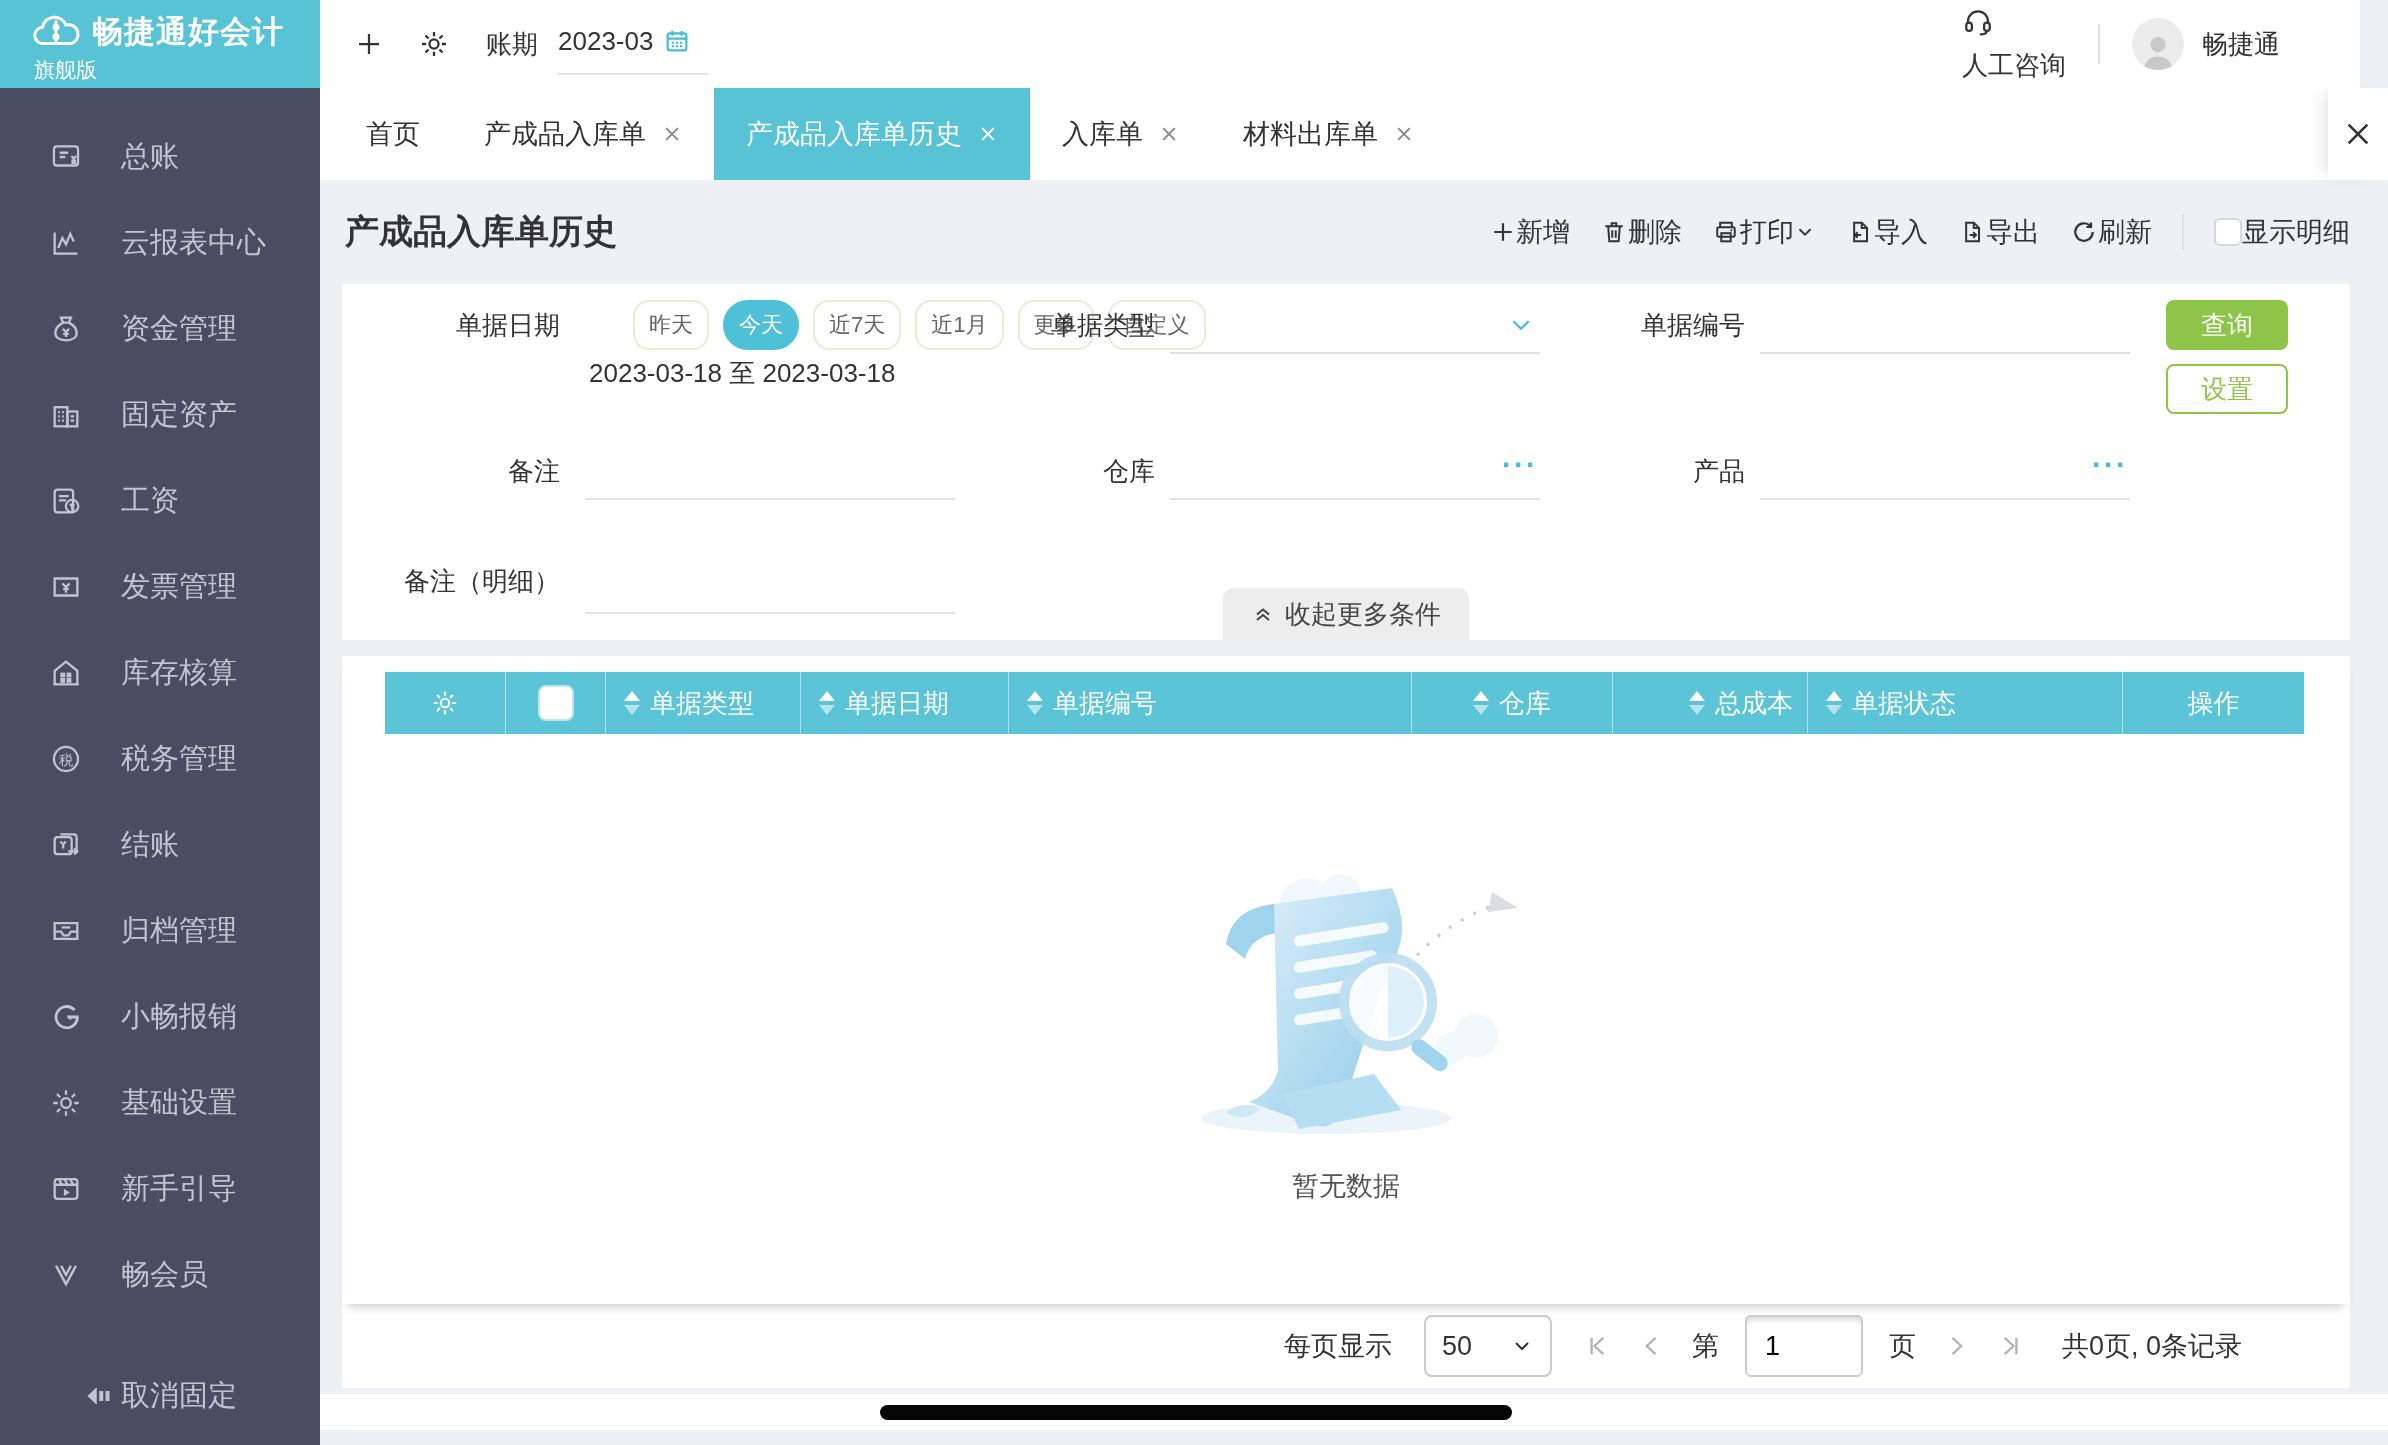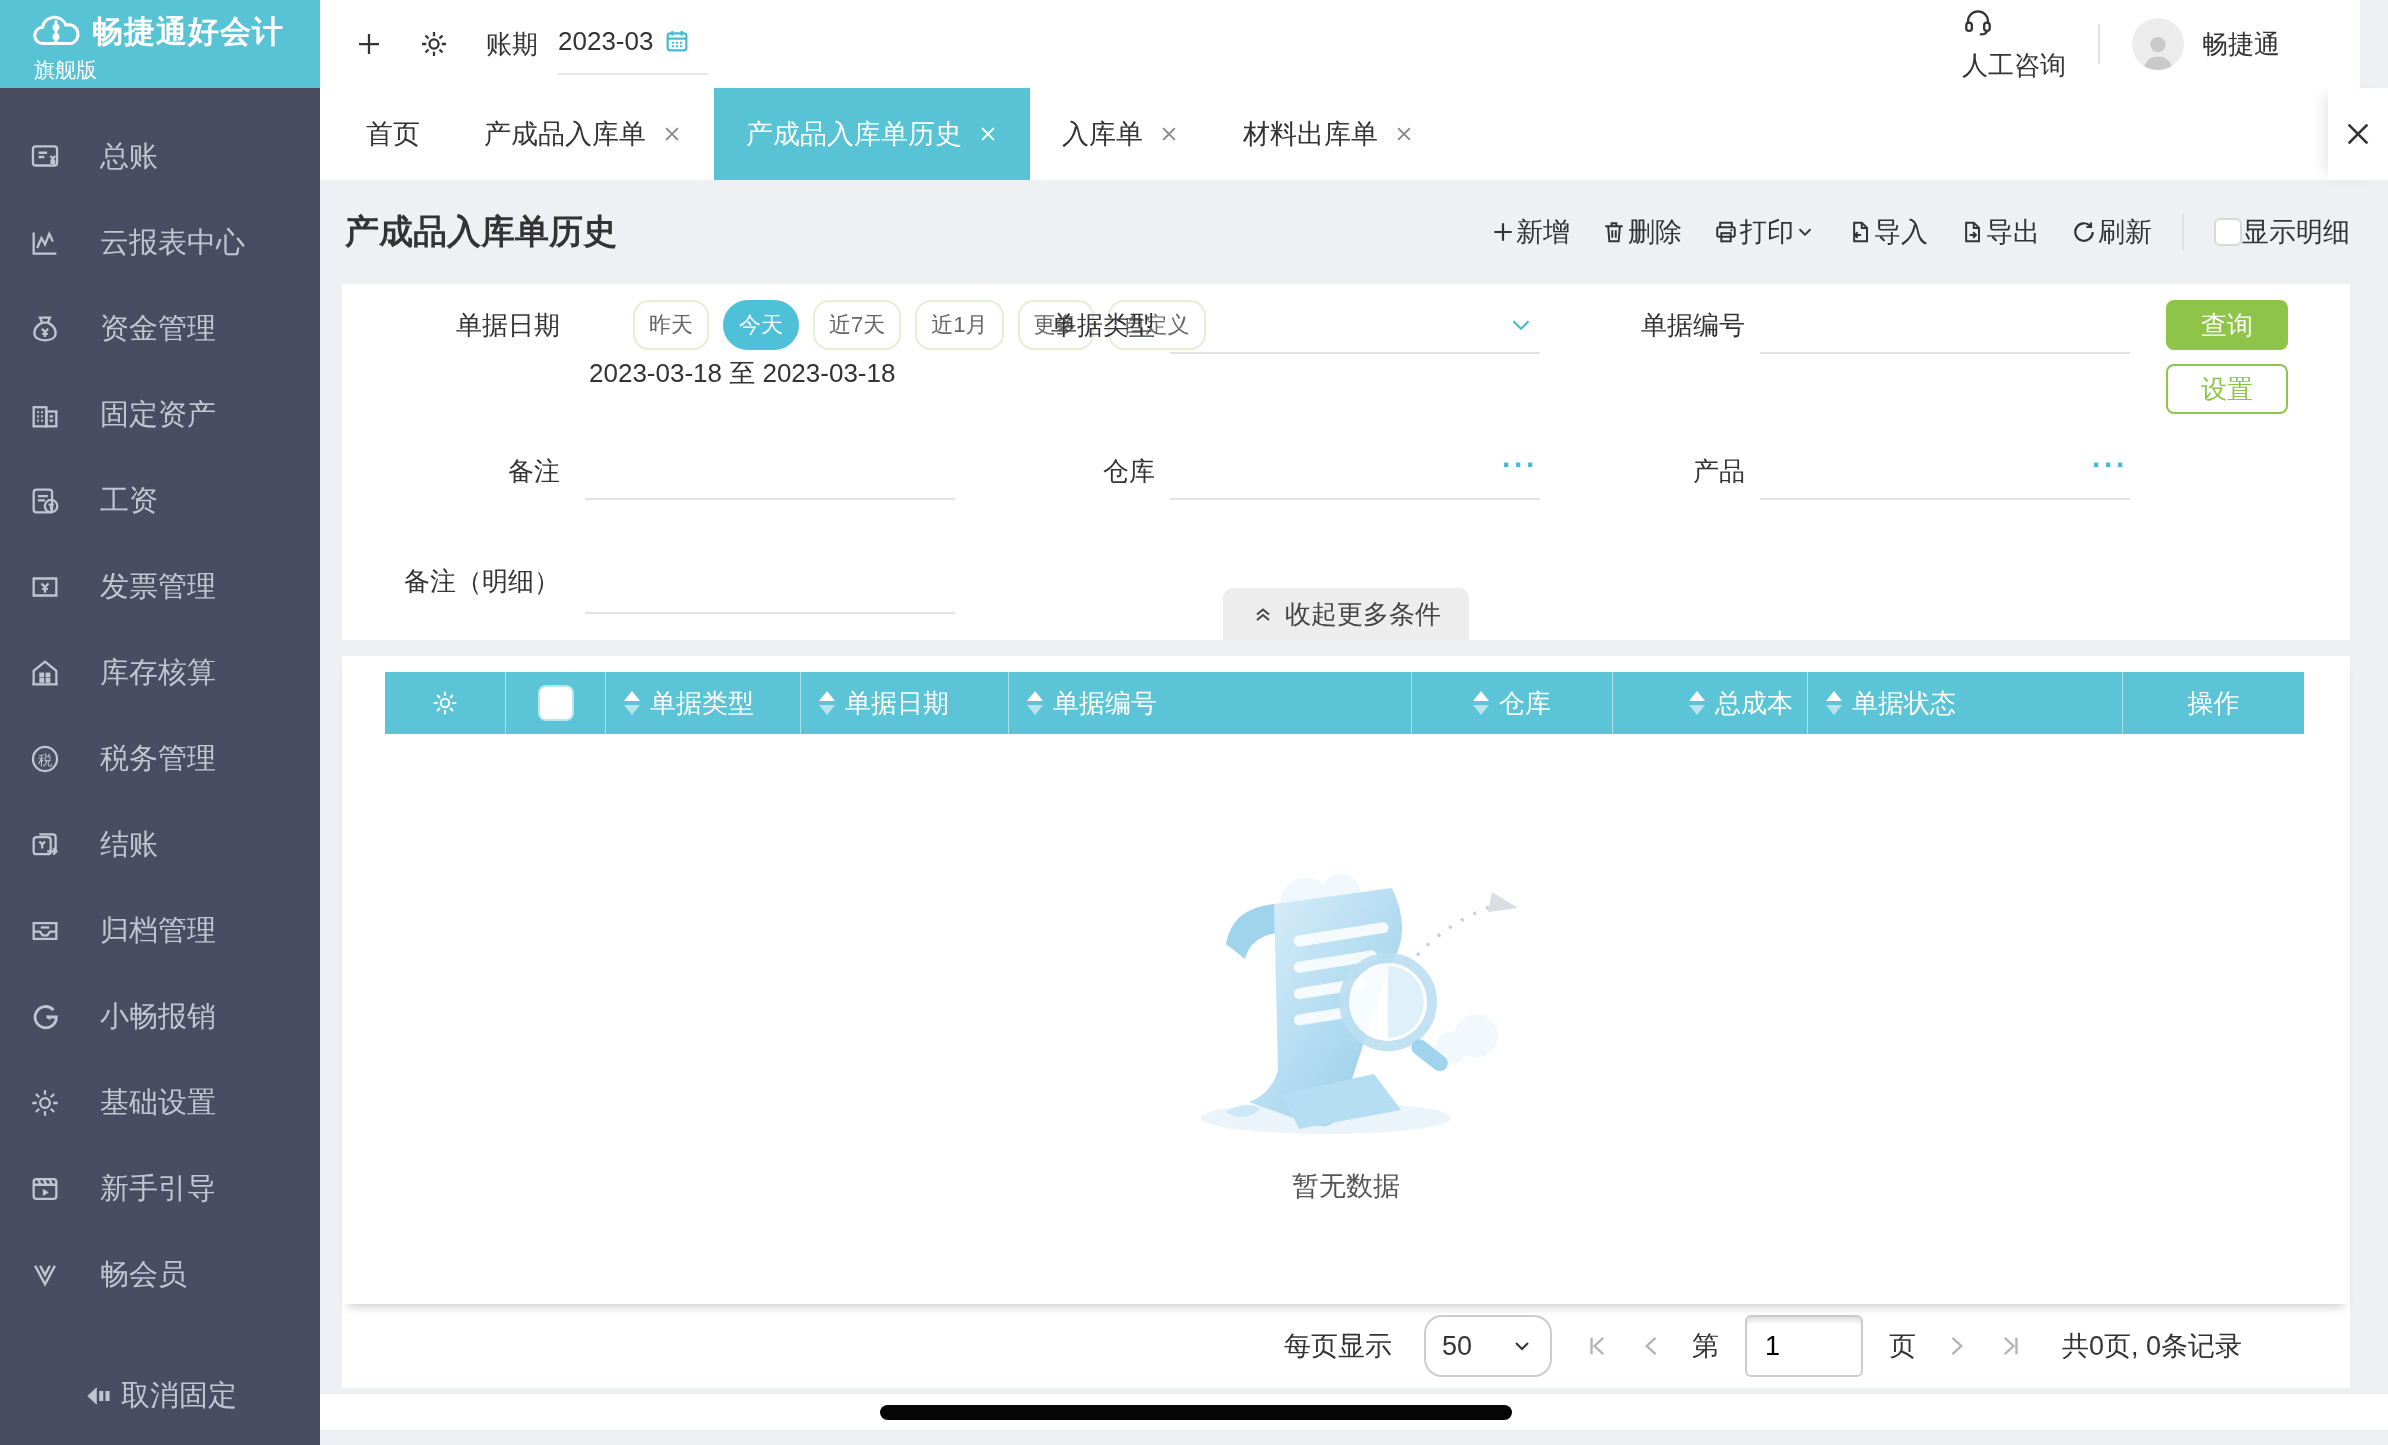--- a/index.html
+++ b/index.html
@@ -23,21 +23,21 @@
   .period-label { font-size:26px; margin-left:36px; }
   .period-field { margin-left:20px; width:150px; height:62px; border-bottom:2px solid #e4e6ea; display:flex; align-items:center; gap:10px; padding-bottom:4px; font-size:26px; }
   .topbar-right { margin-left:auto; display:flex; align-items:center; gap:18px; padding-right:80px; }
   .support { display:flex; align-items:flex-start; gap:10px; font-size:26px;flex-direction:column; }
   .tb-divider { width:2px; height:40px; background:#e2e2e2; margin:0 14px; }
   .avatar { width:52px; height:52px; border-radius:50%; background:#ececec; overflow:hidden; display:flex; align-items:flex-end; justify-content:center; }
   .username { font-size:26px; }
 
   
   .sidebar { position:absolute; left:0; top:88px; width:320px; bottom:0; background:#4a4d62; display:flex; flex-direction:column; padding-top:26px; z-index:4; }
-  .nav-item { height:86px; display:flex; align-items:center; gap:38px; padding-left:28px; color:#c2c5d1; font-size:29px; cursor:pointer; flex:0 0 auto; }
+  .nav-item { height:86px; display:flex; align-items:center; gap:38px; padding-left:49px; color:#c2c5d1; font-size:29px; cursor:pointer; flex:0 0 auto; }
   .nav-item svg { flex:0 0 auto; }
   .unpin { margin-top:auto; margin-bottom:10px; height:78px; display:flex; align-items:center; justify-content:center; gap:8px; color:#c2c5d1; font-size:29px; cursor:pointer; }
 
   
   .tabbar { position:absolute; left:320px; top:88px; right:0; height:92px; background:#fff; display:flex; align-items:stretch; padding-left:14px; z-index:3; }
   .tab { display:flex; align-items:center; gap:16px; padding:0 32px; font-size:27px; color:#333; cursor:pointer; }
   .tab .xmark { color:#8a8a8a; }
   .tab.active { background:#58c3d5; color:#fff; }
   .tab.active .xmark { color:#fff; }
   .close-all { position:absolute; right:0; top:0; bottom:0; width:60px; background:#fff; display:flex; align-items:center; justify-content:center; cursor:pointer; box-shadow:-10px 0 14px -6px rgba(0,0,0,.10); }
@@ -78,21 +78,21 @@
   .th.center { justify-content:center; padding-left:0; }
   .arr { display:inline-flex; flex-direction:column; gap:4px; }
   .arr .up { width:0; height:0; border-left:8px solid transparent; border-right:8px solid transparent; border-bottom:10px solid #fff; }
   .arr .dn { width:0; height:0; border-left:8px solid transparent; border-right:8px solid transparent; border-top:10px solid rgba(255,255,255,.55); }
   .th-cb { width:32px; height:32px; background:#fff; border-radius:6px; box-shadow:0 0 0 2px rgba(255,255,255,.6); cursor:pointer; }
   .empty { position:absolute; left:0; right:0; top:210px; display:flex; flex-direction:column; align-items:center; }
   .empty-text { margin-top:22px; font-size:27px; color:#555; }
 
   
   .pagination { margin:0 38px 0 22px; background:#fff; height:84px; display:flex; align-items:center; justify-content:flex-end; gap:32px; padding-right:108px; font-size:27px; color:#333; }
-  .per-page { width:128px; height:62px; border:2px solid #ccc; border-radius:18px; display:flex; align-items:center; justify-content:space-between; padding:0 16px; cursor:pointer; }
+  .per-page { width:128px; height:62px; border:2px solid #ccc; border-radius:8px; display:flex; align-items:center; justify-content:space-between; padding:0 16px; cursor:pointer; }
   .pg-nav { display:flex; align-items:center; gap:26px; }
   .pg-ico { cursor:pointer; }
   .page-input { width:118px; height:62px; border:2px solid #ccc; border-radius:6px; font-size:27px; padding:0 18px; outline:none; box-shadow:inset 0 6px 6px -4px rgba(0,0,0,.18); }
   .total { margin-left:6px; }
 
   
   .hscroll { margin-top:6px; height:36px; background:#fff; position:relative; }
   .hthumb { position:absolute; left:560px; top:11px; width:632px; height:15px; background:#050505; border-radius:8px; cursor:grab; }
 </style>
 </head>

